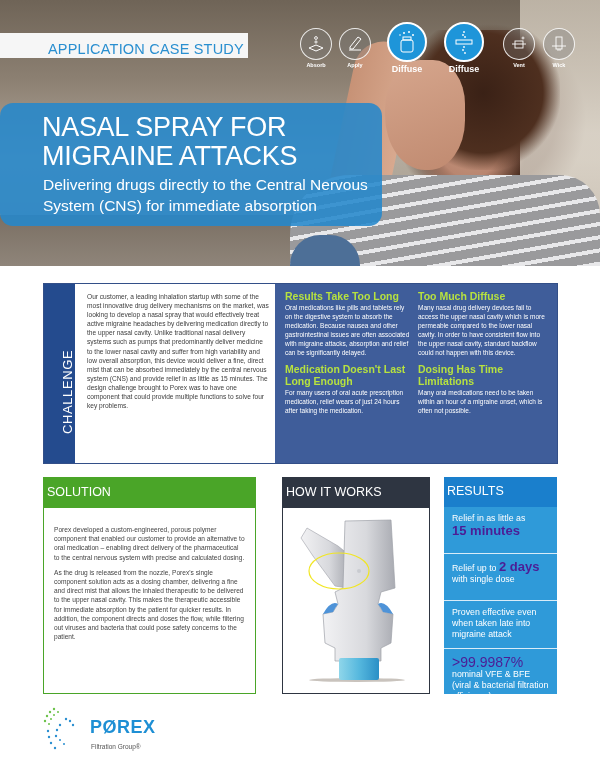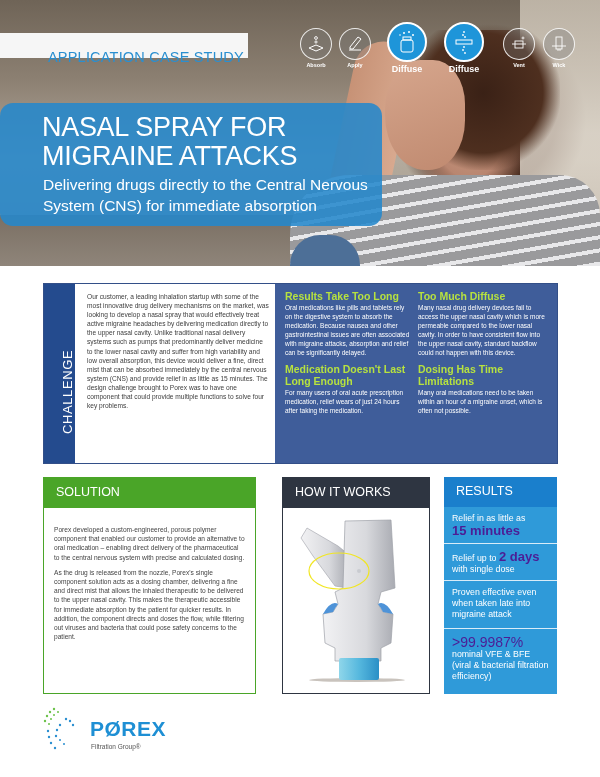--- a/index.html
+++ b/index.html
@@ -45,21 +45,21 @@
     position: absolute; left: 340px; top: 40px; width: 60px; height: 190px;
     background: linear-gradient(90deg, #c79276 0%, #d8a98f 100%);
     border-radius: 30px; transform: rotate(12deg);
   }
 
   .label-strip {
     position: absolute; left: 0; top: 33px; width: 248px; height: 25px;
     background: #f6f6f6;
   }
   .label-strip span {
-    position: absolute; left: 48px; top: 16px;
+    position: absolute; left: 48px; top: 8px;
     color: #2a8fd0; font-size: 14.5px; letter-spacing: 0.2px;
   }
 
   .icons { position: absolute; left: 298px; top: 22px; width: 300px; height: 66px; }
   .icon-item { position: absolute; text-align: center; }
   .icon-item .circle {
     border-radius: 50%; border: 1.5px solid rgba(255,255,255,.85);
     background: rgba(120,120,120,.35);
     display: flex; align-items: center; justify-content: center;
   }
@@ -104,47 +104,47 @@
   .challenge .col { position: absolute; top: 6px; width: 128px; }
   .challenge .col h3 { color: #b7e23f; font-size: 10.5px; line-height: 12px; font-weight: bold; margin-bottom: 1px; }
   .challenge .col p { color: #ffffff; font-size: 6.5px; line-height: 9.1px; margin-bottom: 5px; }
 
   
   .solution {
     position: absolute; left: 43px; top: 477px; width: 213px; height: 217px;
     border: 1.5px solid #4aa528;
   }
   .solution .hdr, .how .hdr, .results .hdr {
-    height: 30px; color: #fff; font-size: 12.5px; padding: 7px 0 0 12px;
+    height: 30px; color: #fff; font-size: 12.5px; padding: 7px 0 0 3px;
   }
   .solution .hdr { background: #4aa528; }
   .solution .body { padding: 17px 10px 0 10px; }
   .solution p { color: #444; font-size: 6.6px; line-height: 9.2px; margin-bottom: 6px; }
 
   .how {
     position: absolute; left: 282px; top: 477px; width: 148px; height: 217px;
     border: 1px solid #2e3541;
   }
   .how .hdr { background: #2e3541; }
   .how .device { position: relative; width: 146px; height: 185px; }
 
   .results {
     position: absolute; left: 444px; top: 477px; width: 113px; height: 217px;
     background: #2f9ad9;
   }
   .results .hdr { background: #1a7fcc; }
-  .results .item { padding: 6px 6px 5px 8px; border-bottom: 1.5px solid #d9ecf8; color: #fff; }
+  .results .item { padding: 6px 6px 15px 8px; border-bottom: 1.5px solid #d9ecf8; color: #fff; }
   .results .item:last-child { border-bottom: none; }
   .results .item .t { font-size: 8.8px; line-height: 11px; }
   .results .item .hl { color: #4c1d95; font-size: 13px; font-weight: bold; line-height: 14px; }
   .results .item .hl.inline { font-size: 13px; }
 
   
   .logo { position: absolute; left: 40px; top: 703px; width: 150px; height: 60px; }
-  .logo .word { position: absolute; left: 50px; top: 14px; color: #1e8fd4; font-size: 21px; font-weight: bold; letter-spacing: 0.5px; }
+  .logo .word { position: absolute; left: 50px; top: 14px; color: #1e8fd4; font-size: 18px; font-weight: bold; letter-spacing: 0.5px; }
   .logo .sub { position: absolute; left: 51px; top: 40px; color: #555; font-size: 6.5px; }
 </style>
 </head>
 <body>
 
 <div class="hero">
   <div class="wall-right"></div>
   <div class="sofa"></div>
   <div class="hair"></div>
   <div class="arm"></div>

